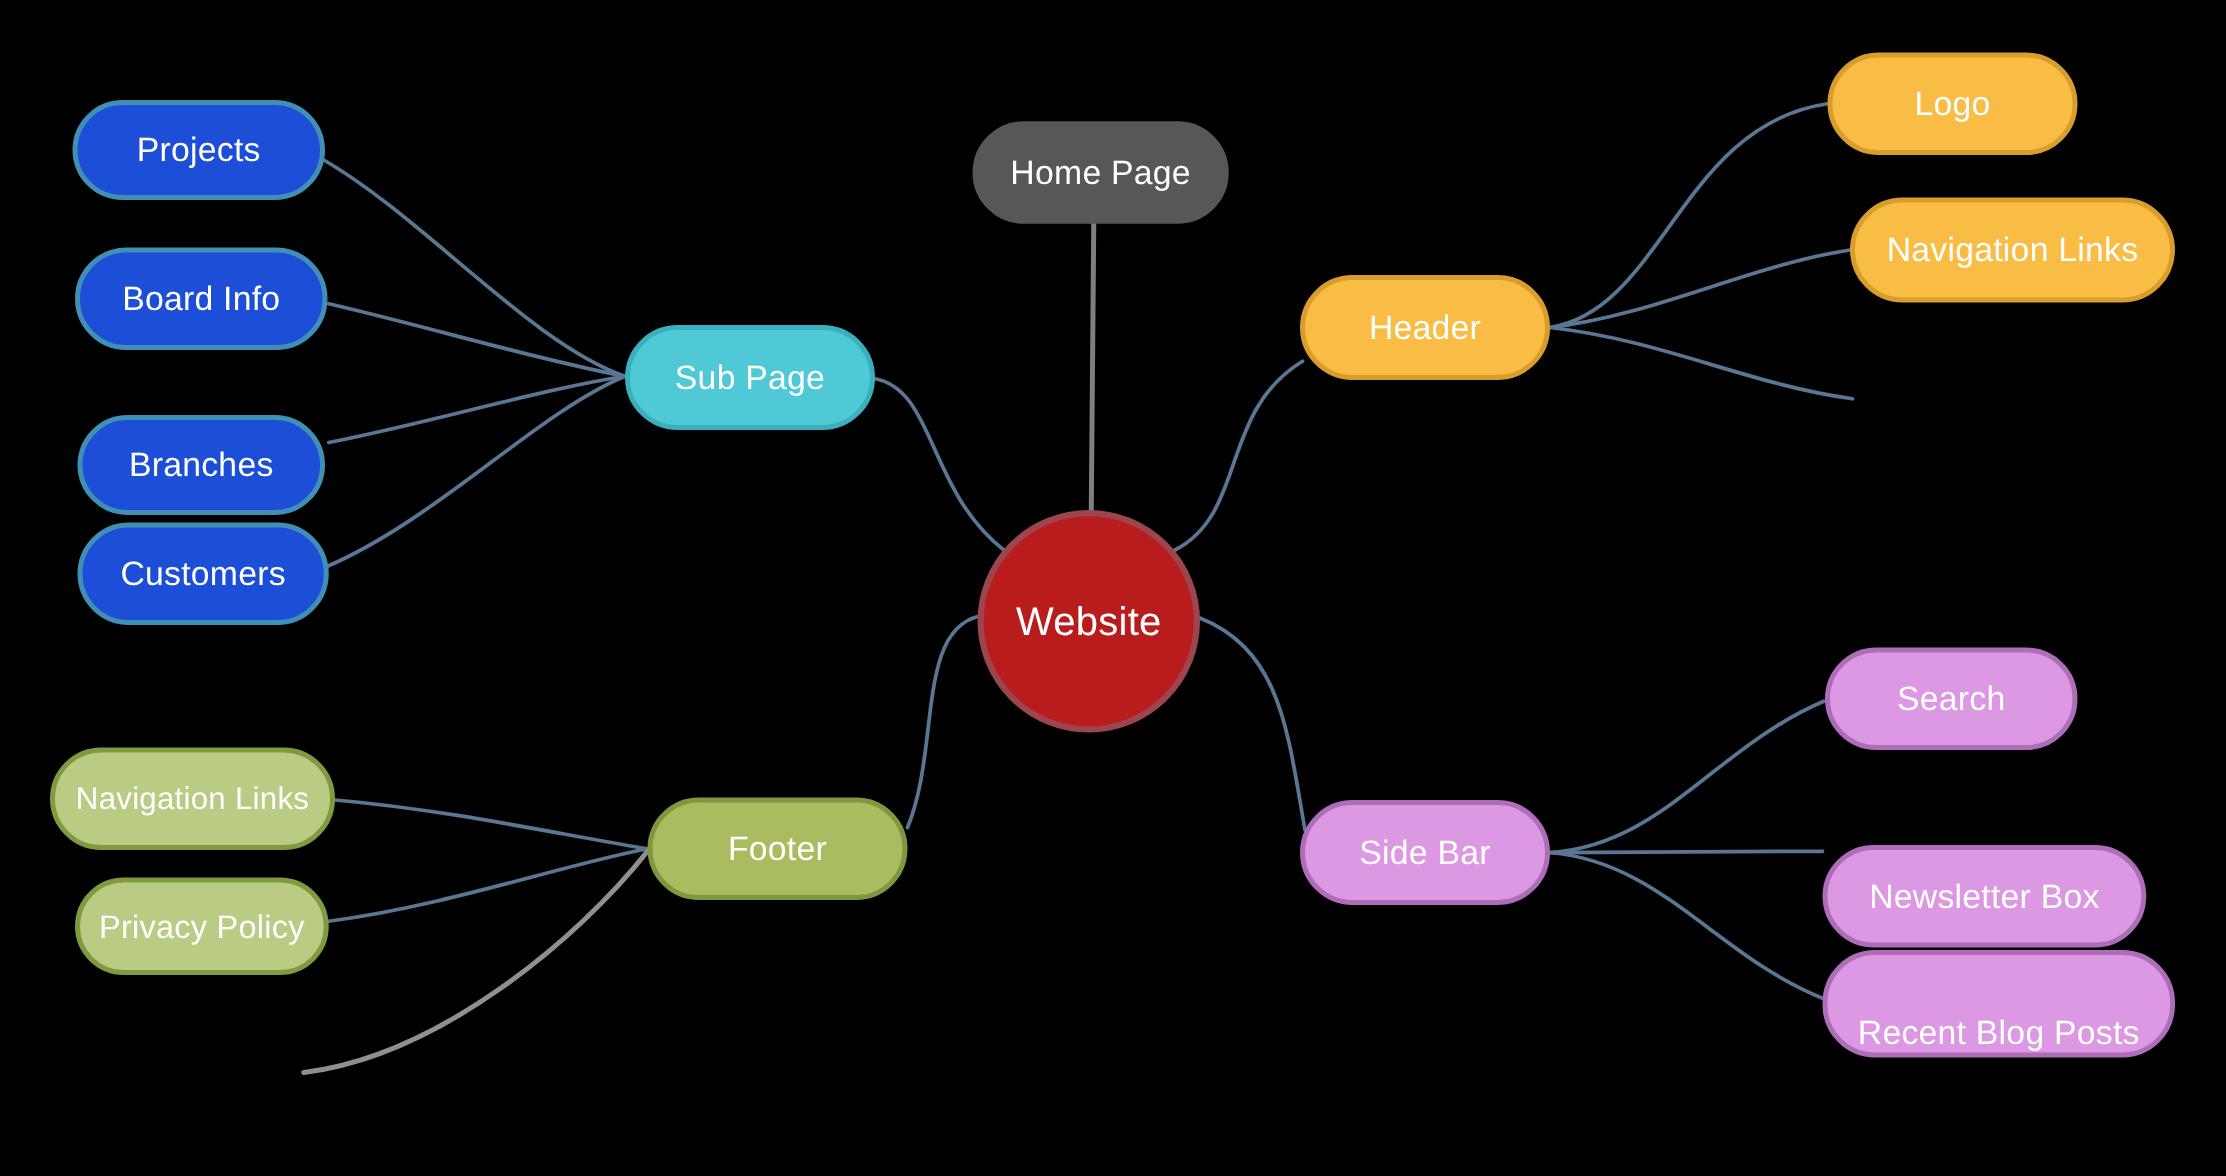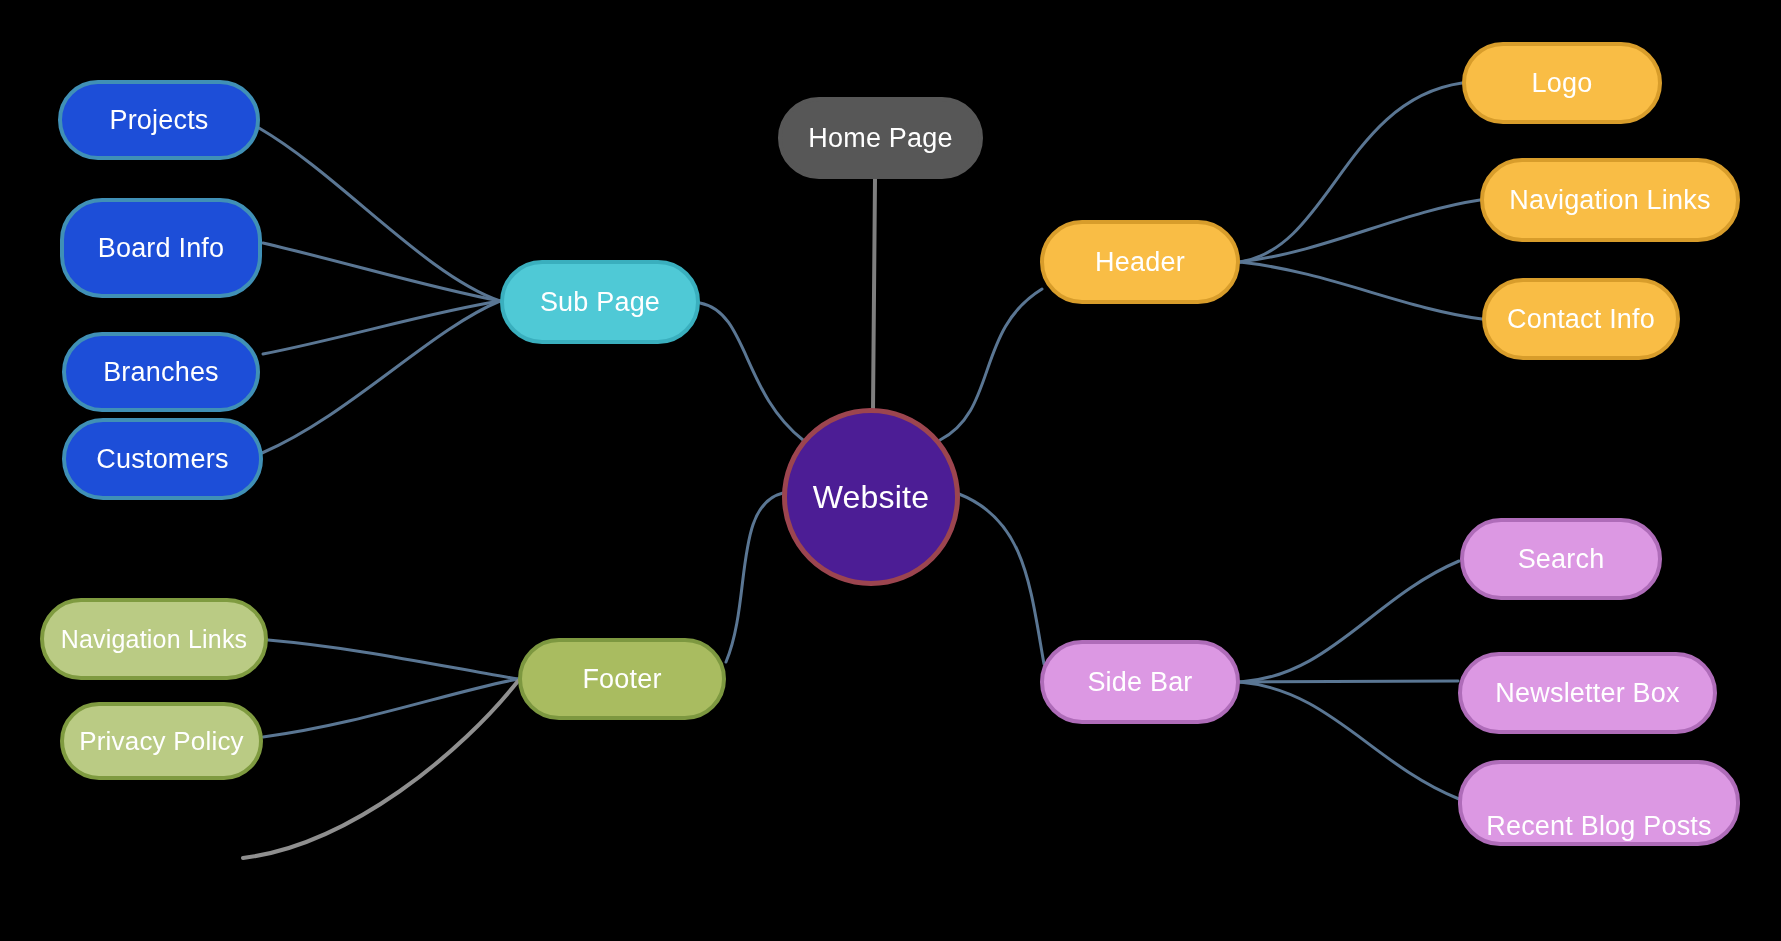--- a/index.html
+++ b/index.html
@@ -36,43 +36,43 @@
     letter-spacing: 0.2px;
     border-style: solid;
     border-width: 4px;
     border-radius: 42px;
     white-space: nowrap;
   }
   .node span { pointer-events: none; }
 
   
   .c-dark   { background: #575757; border-color: #575757; }
-  .c-red    { background: #4c1d95; border-color: #9C454F; border-width: 5px; }
+  .c-red    { background: #b91c1c; border-color: #9C454F; border-width: 5px; }
   .c-cyan   { background: #4FC9D6; border-color: #3AAFBE; }
   .c-blue   { background: #1d4ed8; border-color: #4090B6; }
   .c-orange { background: #F9BD45; border-color: #D89D2B; }
   .c-purple { background: #DC98E3; border-color: #AF6CB9; }
   .c-olive  { background: #A9BC60; border-color: #7D9840; }
   .c-green  { background: #BACB84; border-color: #7F9B40; }
 
   
   #n-projects          { left: 58px;   top: 80px;  width: 202px; height: 80px; }
-  #n-board-info        { left: 60px;   top: 198px; width: 202px; height: 100px; }
+  #n-board-info        { left: 60px;   top: 198px; width: 202px; height: 82px; }
   #n-branches          { left: 62px;   top: 320px; width: 198px; height: 80px; margin-top: 12px; }
   #n-customers         { left: 62px;   top: 418px; width: 201px; height: 82px; }
   #n-sub-page          { left: 500px;  top: 260px; width: 200px; height: 84px; }
   #n-home-page         { left: 778px;  top: 97px;  width: 205px; height: 82px; }
   #n-website           { left: 782px;  top: 408px; width: 178px; height: 178px; border-radius: 50%; font-size: 32px; }
   #n-header            { left: 1040px; top: 220px; width: 200px; height: 84px; }
   #n-logo              { left: 1462px; top: 42px;  width: 200px; height: 82px; }
   #n-nav-links-right   { left: 1480px; top: 158px; width: 260px; height: 84px; }
   #n-contact-info      { left: 1482px; top: 278px; width: 198px; height: 82px; }
   #n-side-bar          { left: 1040px; top: 640px; width: 200px; height: 84px; }
   #n-search            { left: 1460px; top: 518px; width: 202px; height: 82px; }
-  #n-newsletter-box    { left: 1458px; top: 652px; width: 259px; height: 82px; }
+  #n-newsletter-box    { left: 1458px; top: 676px; width: 259px; height: 82px; }
   #n-recent-blog-posts { left: 1458px; top: 760px; width: 282px; height: 86px; align-items: flex-end; }
   #n-footer            { left: 518px;  top: 638px; width: 208px; height: 82px; text-align: right; }
   #n-nav-links-left    { left: 40px;   top: 598px; width: 228px; height: 82px; font-size: 25px; }
   #n-privacy-policy    { left: 60px;   top: 702px; width: 203px; height: 78px; font-size: 26px; }
   #n-social-icons      { left: 42px;   top: 820px; width: 201px; height: 80px; }
 </style>
 </head>
 <body>
 
 <div class="canvas">
@@ -127,23 +127,20 @@
 
   <div class="node c-orange" id="n-header">
     <span>Header</span>
   </div>
   <div class="node c-orange" id="n-logo">
     <span>Logo</span>
   </div>
   <div class="node c-orange" id="n-nav-links-right">
     <span>Navigation Links</span>
   </div>
-  <div class="node c-orange" id="n-contact-info">
-    <span>Contact Info</span>
-  </div>
 
   <div class="node c-purple" id="n-side-bar">
     <span>Side Bar</span>
   </div>
   <div class="node c-purple" id="n-search">
     <span>Search</span>
   </div>
   <div class="node c-purple" id="n-newsletter-box">
     <span>Newsletter Box</span>
   </div>

